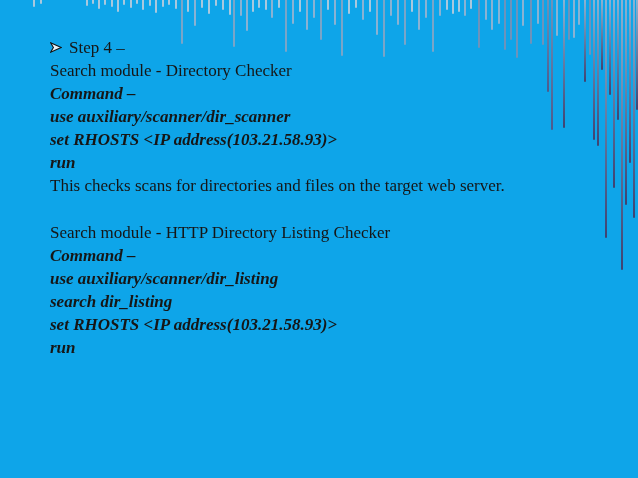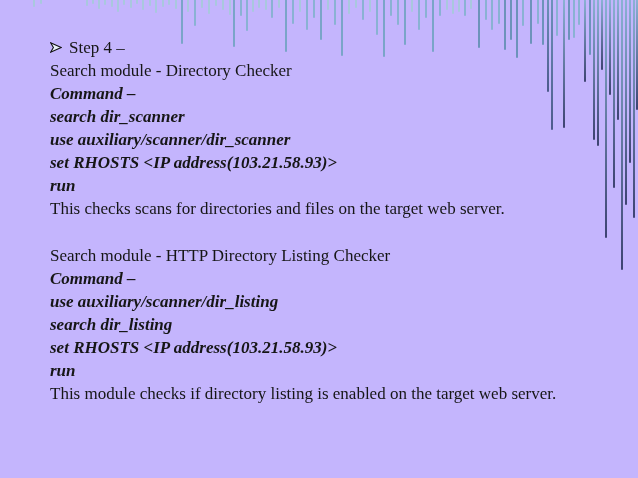--- a/index.html
+++ b/index.html
@@ -4,21 +4,21 @@
 <style>
   html, body {
     margin: 0;
     padding: 0;
     background: #ffffff;
   }
   .slide {
     position: relative;
     width: 638px;
     height: 478px;
-    background: #c4b5fd;
+    background: #0ea5e9;
     overflow: hidden;
     font-family: "Liberation Serif", "DejaVu Serif", serif;
   }
   .decor {
     position: absolute;
     top: 0; left: 0;
     width: 100%; height: 100%;
     pointer-events: none;
   }
   .vline {
@@ -152,31 +152,29 @@
   <div class="content">
 
     <div class="section">
       <div class="title-line">
         <svg class="bullet-icon" viewBox="0 0 12 11">
           <path d="M0.6 0.8 L11.2 5.5 L0.6 10.2 L3.4 5.5 Z" fill="#e8f1f7" stroke="#111" stroke-width="1.1" stroke-linejoin="miter"></path>
         </svg><span>Step 4 –</span>
       </div>
       <div class="tline">Search module - Directory Checker</div>
       <div class="tline b">Command –</div>
-      <div class="tline b">search dir_scanner</div>
       <div class="tline b">use auxiliary/scanner/dir_scanner</div>
       <div class="tline b">set RHOSTS &lt;IP address(103.21.58.93)&gt;</div>
       <div class="tline b">run</div>
       <div class="tline">This checks scans for directories and files on the target web server.</div>
     </div>
 
     <div class="section section-gap">
       <div class="tline">Search module - HTTP Directory Listing Checker</div>
       <div class="tline b">Command –</div>
       <div class="tline b">use auxiliary/scanner/dir_listing</div>
       <div class="tline b">search dir_listing</div>
       <div class="tline b">set RHOSTS &lt;IP address(103.21.58.93)&gt;</div>
       <div class="tline b">run</div>
-      <div class="tline">This module checks if directory listing is enabled on the target web server.</div>
     </div>
 
   </div>
 </div>
 
 </body></html>

